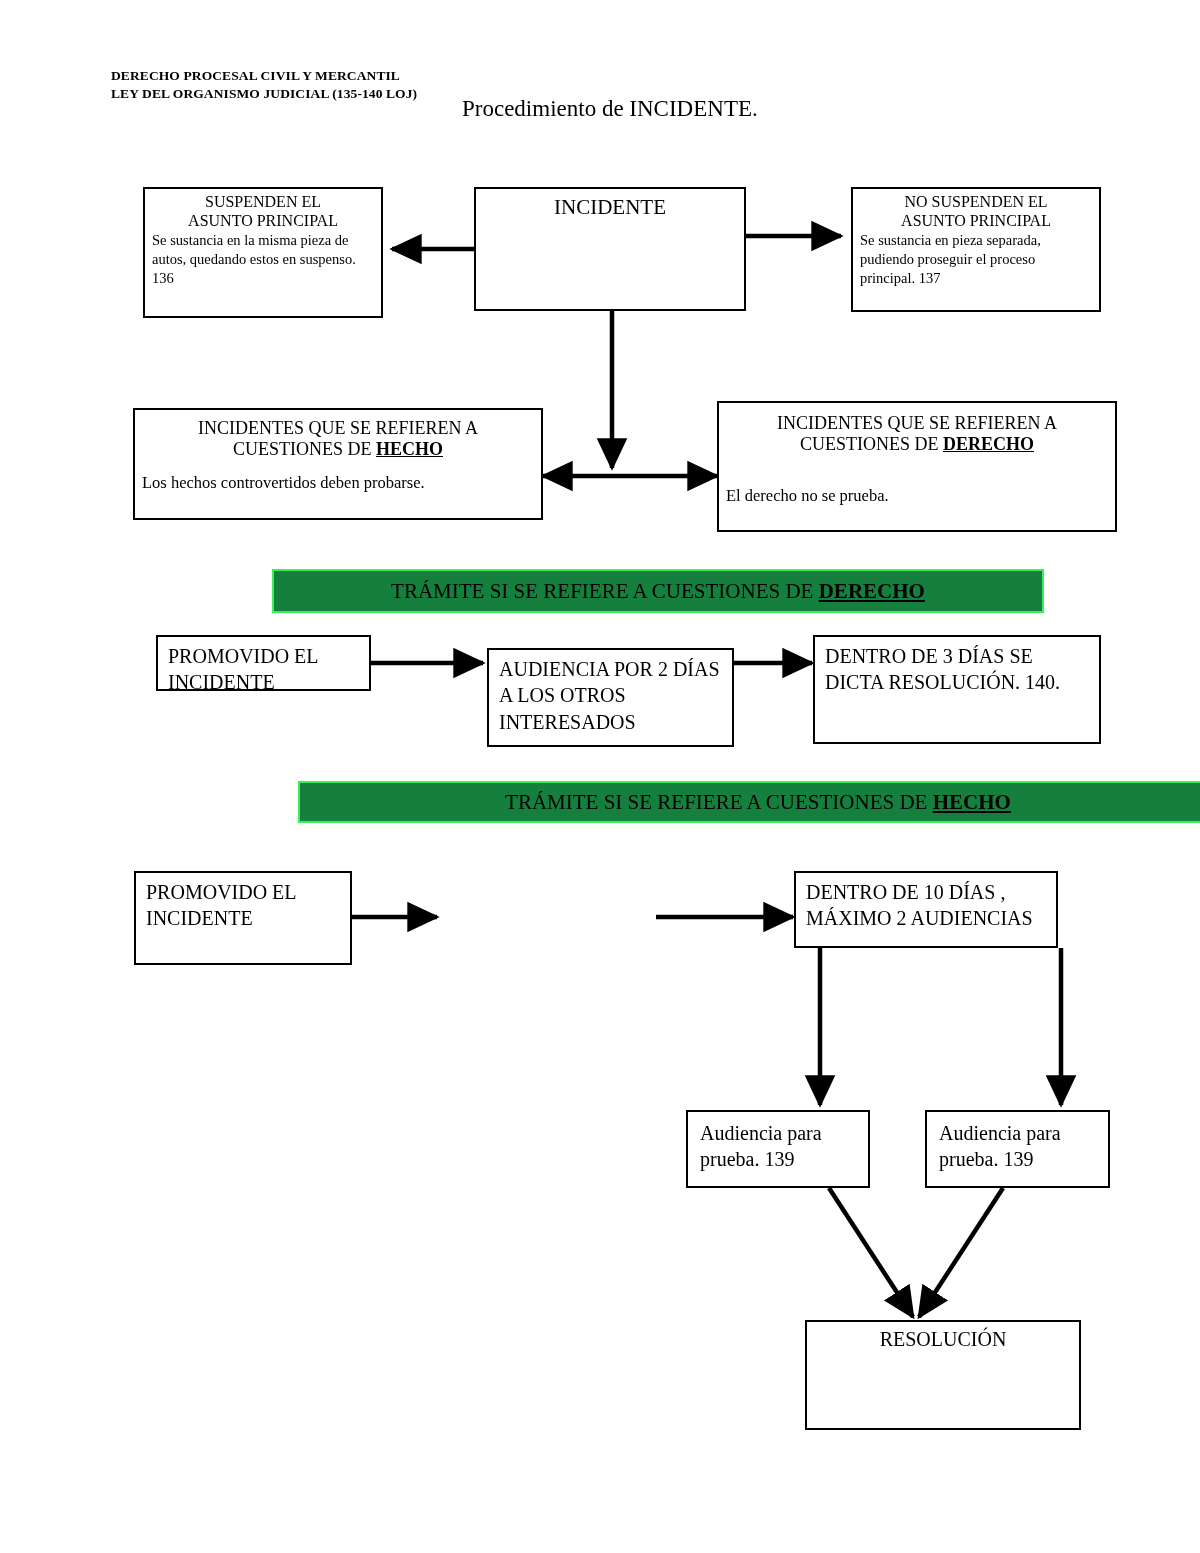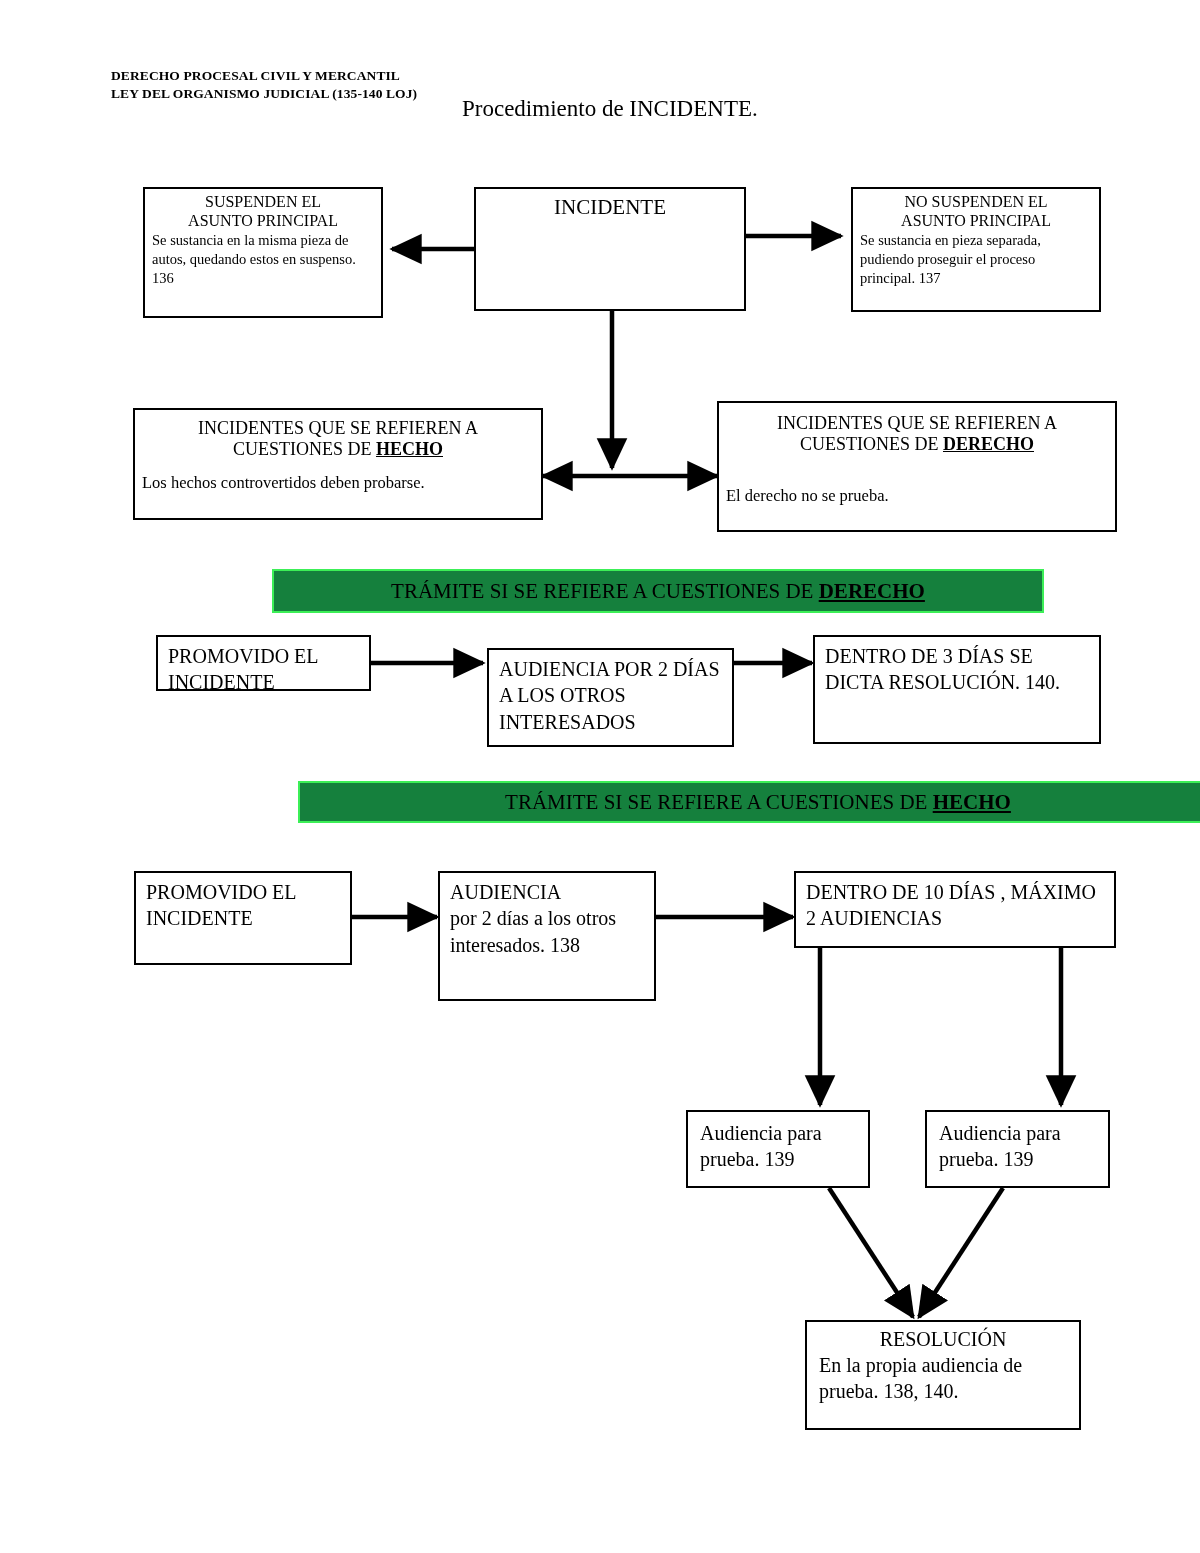--- a/index.html
+++ b/index.html
@@ -172,35 +172,30 @@
   </div>
 
   <div class="greenbox" style="left:298px; top:781px; width:920px; height:42px;">
     <span class="gtxt"><span>TRÁMITE SI SE REFIERE A CUESTIONES DE </span><span class="u">HECHO</span></span>
   </div>
 
   <div class="box thin" style="left:134px; top:871px; width:218px; height:94px; padding:6px 10px;">
     <span class="body big" style="font-size:20px;">PROMOVIDO EL INCIDENTE</span>
   </div>
 
-  <div class="box" style="left:438px; top:871px; width:218px; height:130px; padding:6px 10px;">
-    <span class="body big" style="font-size:20px; display:block;">AUDIENCIA</span>
-    <span class="body big" style="font-size:20px; display:block;">por 2 días a los otros interesados. 138</span>
-  </div>
-
-  <div class="box thin" style="left:794px; top:871px; width:322px; height:77px; padding:6px 10px;">
+
+  <div class="box thin" style="left:794px; top:871px; width:264px; height:77px; padding:6px 10px;">
     <span class="body big" style="font-size:20px;">DENTRO DE 10 DÍAS , MÁXIMO 2 AUDIENCIAS</span>
   </div>
 
   <div class="box thin" style="left:686px; top:1110px; width:184px; height:78px; padding:8px 12px;">
     <span class="body big" style="font-size:20px;">Audiencia para prueba. 139</span>
   </div>
 
   <div class="box thin" style="left:925px; top:1110px; width:185px; height:78px; padding:8px 12px;">
     <span class="body big" style="font-size:20px;">Audiencia para prueba. 139</span>
   </div>
 
   <div class="box" style="left:805px; top:1320px; width:276px; height:110px; padding:6px 12px;">
     <span class="ttl big" style="font-size:20px;">RESOLUCIÓN</span>
-    <span class="body big" style="font-size:20px;">En la propia audiencia de prueba. 138, 140.</span>
   </div>
 
 </div>
 
 </body></html>

